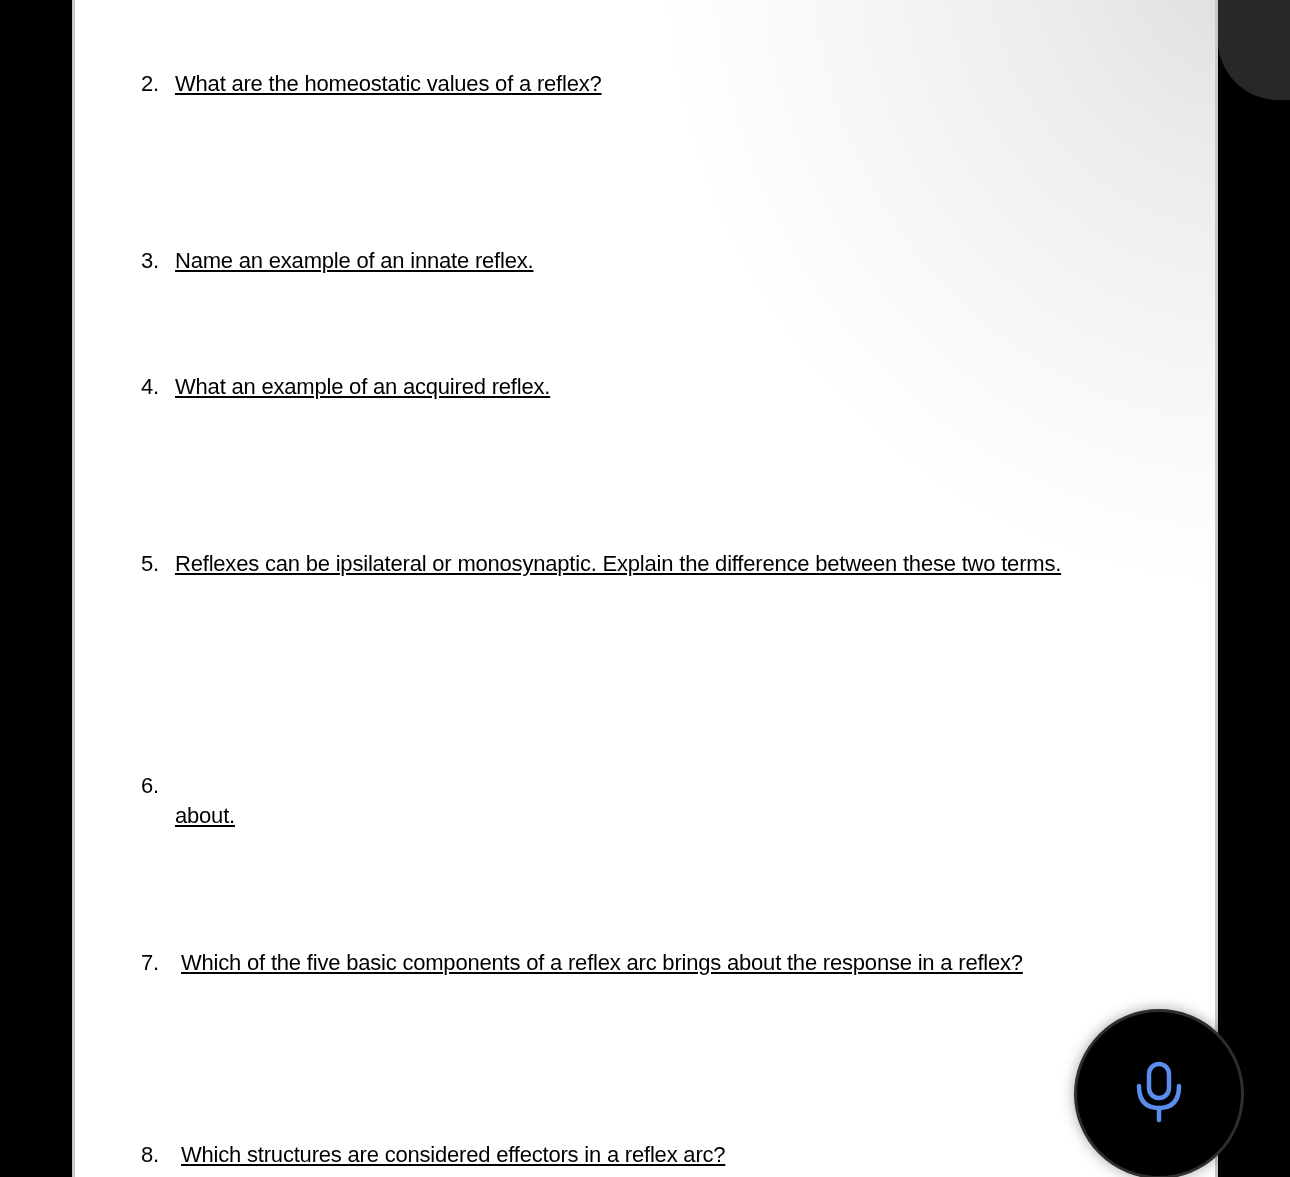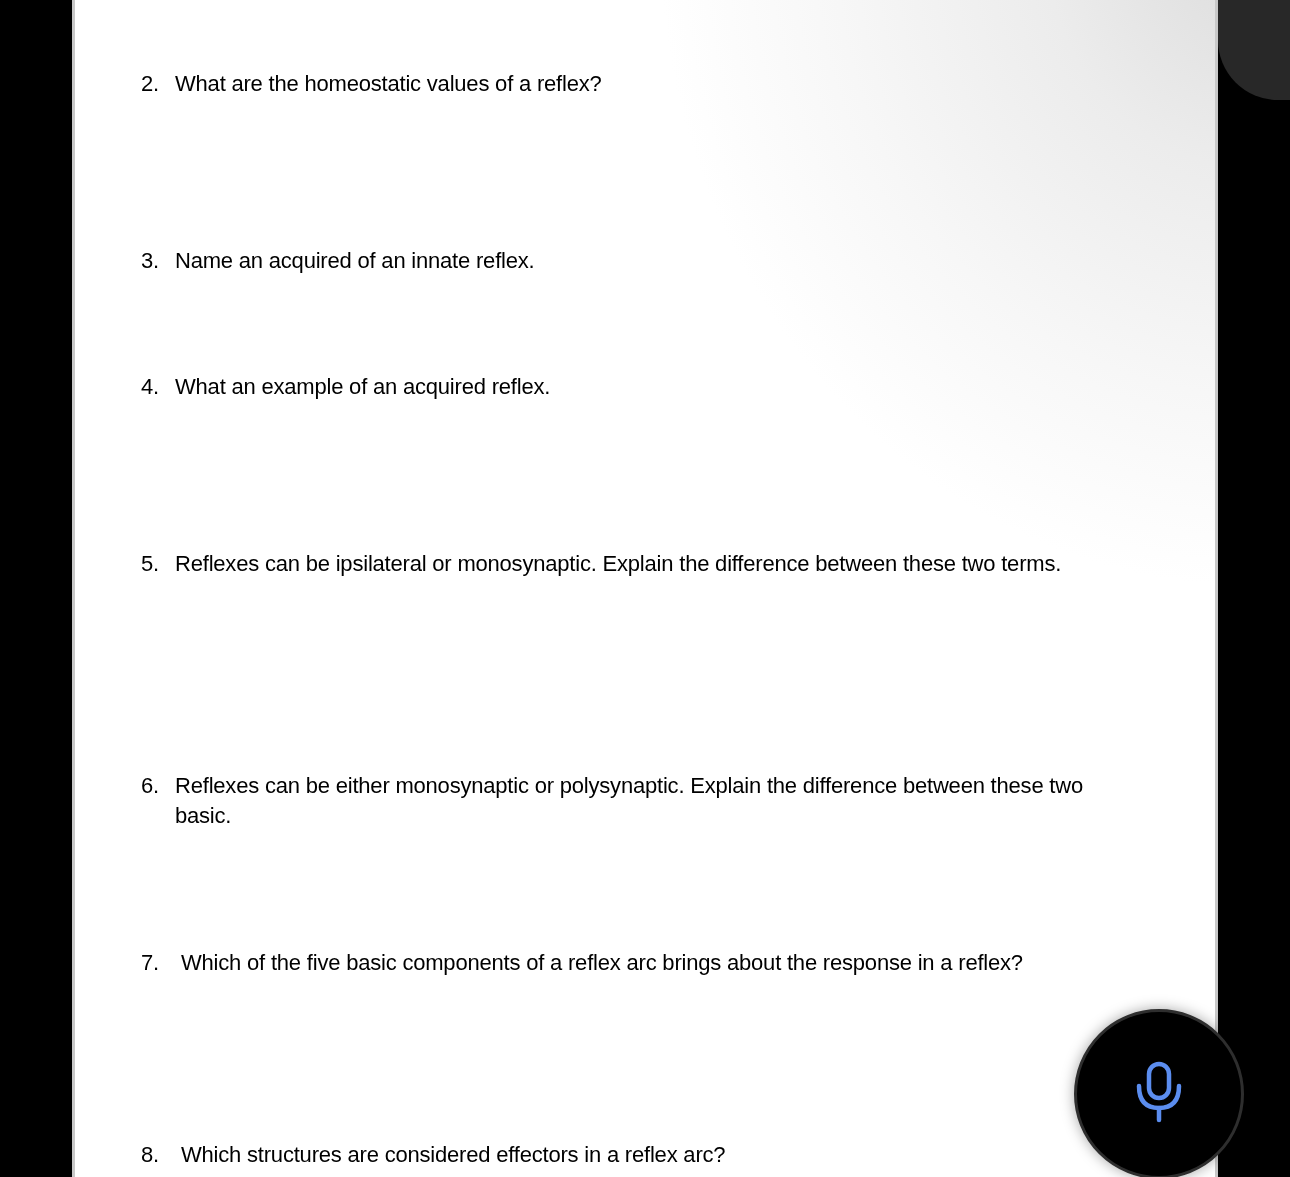--- a/index.html
+++ b/index.html
@@ -21,21 +21,21 @@
       background: radial-gradient(ellipse 700px 760px at 1180px -60px, #dcdcdc 0%, #ececec 30%, #f7f7f7 60%, rgba(255,255,255,0) 85%);
       pointer-events: none;
     }
     .q {
       position: absolute; left: 66px; font-size: 22px; color: #000;
       line-height: 30px; letter-spacing: -0.2px;
       display: flex;
     }
     .q .num { display: inline-block; width: 34px; }
     .q .num.wide { width: 40px; }
-    .q .txt { display: inline-block; }
+    .q .txt { display: inline-block; text-decoration: underline; }
     .corner-tab {
       position: absolute; left: 1218px; top: 0; width: 72px; height: 100px;
       background: #282828;
       border-bottom-left-radius: 60px;
     }
     .mic-btn {
       position: absolute; left: 1074px; top: 1009px;
       width: 164px; height: 164px; border-radius: 50%;
       background: #000; border: 3px solid #2e2e2e;
       box-shadow: 0 0 14px rgba(0,0,0,0.35);
@@ -49,38 +49,38 @@
 <div class="page">
   <div class="glare"></div>
 
   <div class="q" style="top:69px;">
     <span class="num">2.</span>
     <span class="txt">What are the homeostatic values of a reflex?</span>
   </div>
 
   <div class="q" style="top:246px;">
     <span class="num">3.</span>
-    <span class="txt">Name an acquired of an innate reflex.</span>
+    <span class="txt">Name an example of an innate reflex.</span>
   </div>
 
   <div class="q" style="top:372px;">
     <span class="num">4.</span>
     <span class="txt">What an example of an acquired reflex.</span>
   </div>
 
   <div class="q" style="top:549px;">
     <span class="num">5.</span>
     <span class="txt">Reflexes can be ipsilateral or monosynaptic.  Explain the difference between these two terms.</span>
   </div>
 
   <div class="q" style="top:771px;">
     <span class="num">6.</span>
     <span class="txt">
-      <span>Reflexes can be either monosynaptic or polysynaptic.  Explain the difference between these two</span><br>
-      <span>basic.</span>
+      <br>
+      <span>about.</span>
     </span>
   </div>
 
   <div class="q" style="top:948px;">
     <span class="num wide">7.</span>
     <span class="txt">Which of the five basic components of a reflex arc brings about the response in a reflex?</span>
   </div>
 
   <div class="q" style="top:1140px;">
     <span class="num wide">8.</span>

